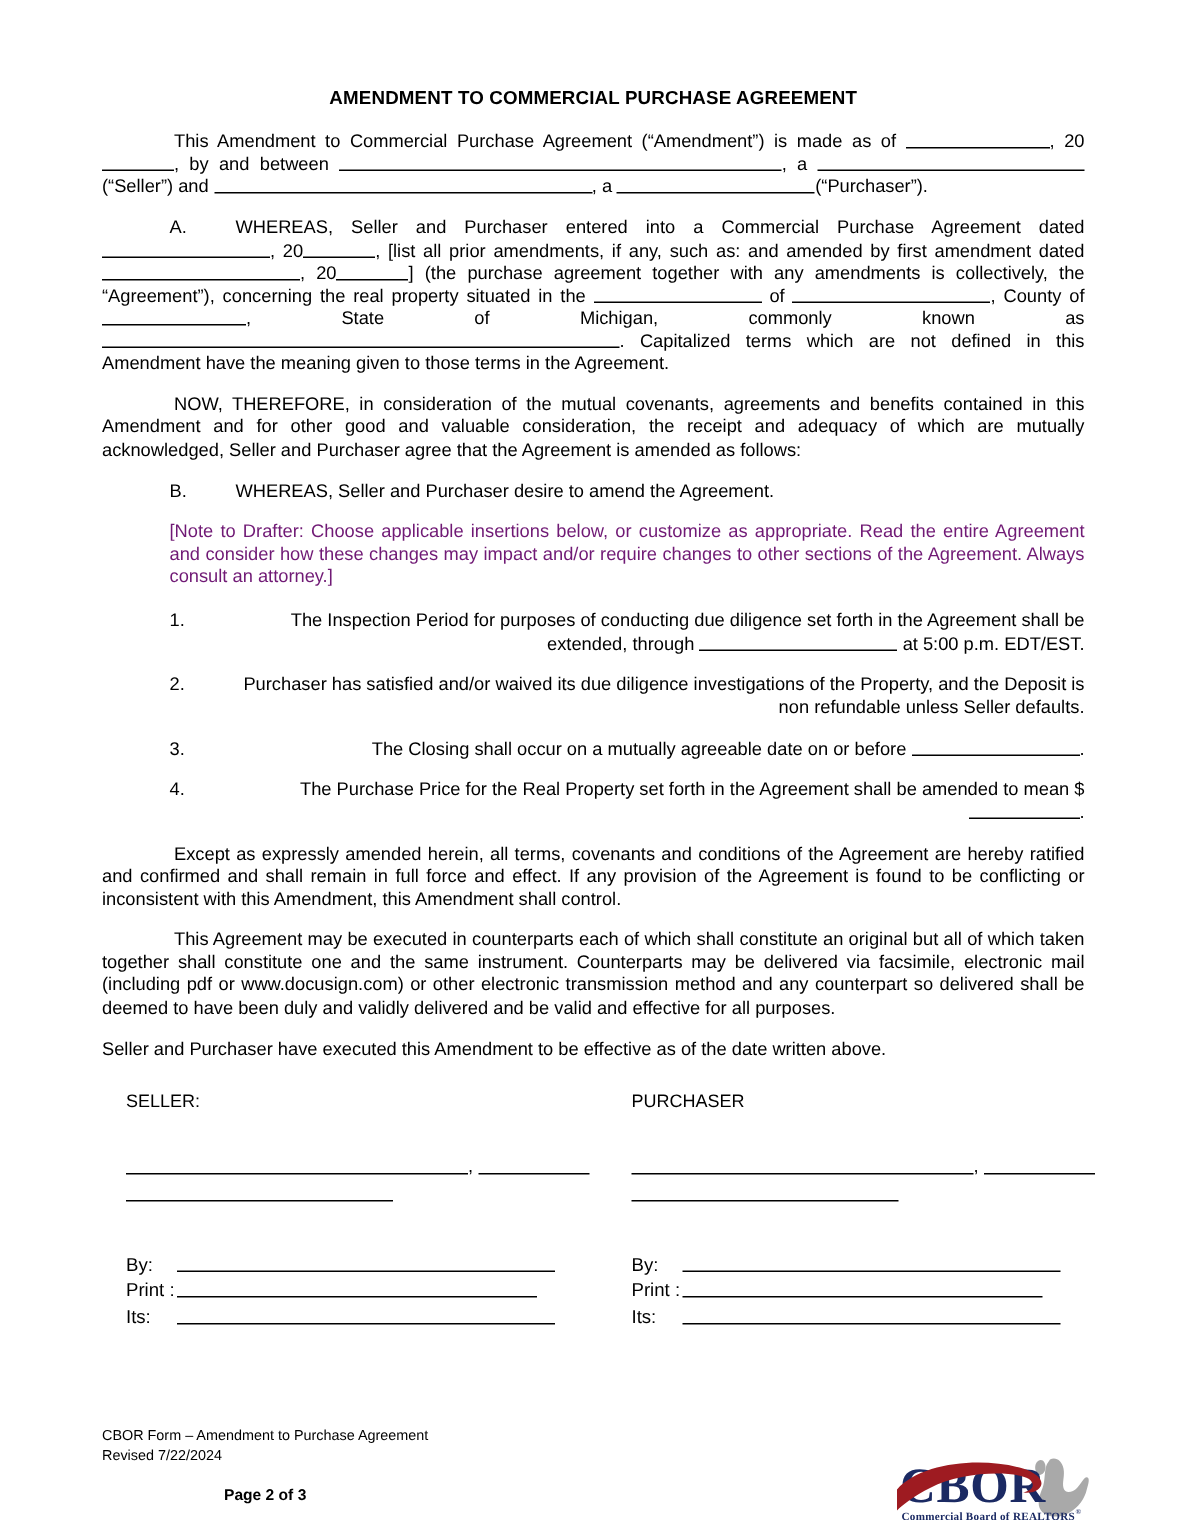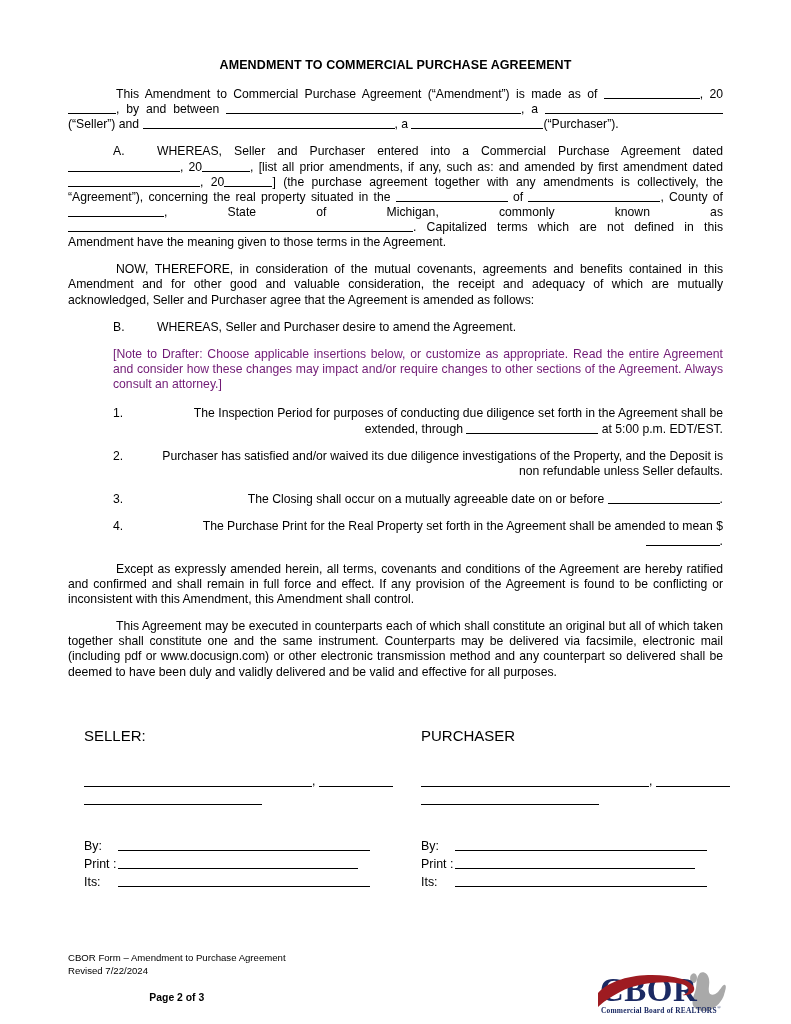--- a/index.html
+++ b/index.html
@@ -102,21 +102,21 @@
   }
   .sig-cols {
     display: flex;
   }
   .sig-col {
     width: 320px;
     box-sizing: border-box;
   }
   .sig-col.right { padding-left: 17px; }
   .sig-heading {
-    font-size: 15px;
+    font-size: 12px;
     margin: 0 0 28px 0;
     line-height: 1.2;
   }
   .sig-line-row {
     font-size: 12.2px;
     line-height: 1.45;
     white-space: nowrap;
   }
   .sig-line-row .blank { margin-bottom: -2px; }
   .sig-gap { height: 30px; }
@@ -183,27 +183,28 @@
       <div class="num-body"><span>Purchaser has satisfied and/or waived its due diligence investigations of the Property, and the Deposit is non refundable unless Seller defaults.</span></div>
     </div>
 
     <div class="num-item">
       <div class="num-label">3.</div>
       <div class="num-body"><span>The Closing shall occur on a mutually agreeable date on or before</span> <span class="blank b-ml"></span><span>.</span></div>
     </div>
 
     <div class="num-item">
       <div class="num-label">4.</div>
-      <div class="num-body"><span>The Purchase Print for the Real Property set forth in the Agreement shall be amended to mean $</span><span class="blank b-s"></span><span>.</span></div>
+      <div class="num-body"><span>The Purchase Price for the Real Property set forth in the Agreement shall be amended to mean $</span><span class="blank b-s"></span><span>.</span></div>
     </div>
 
     <p class="para"><span class="indent"></span><span>Except as expressly amended herein, all terms, covenants and conditions of the Agreement are hereby ratified and confirmed and shall remain in full force and effect. If any provision of the Agreement is found to be conflicting or inconsistent with this Amendment, this Amendment shall control.</span></p>
 
     <p class="para"><span class="indent"></span><span>This Agreement may be executed in counterparts each of which shall constitute an original but all of which taken together shall constitute one and the same instrument.  Counterparts may be delivered via facsimile, electronic mail (including pdf or www.docusign.com) or other electronic transmission method and any counterpart so delivered shall be deemed to have been duly and validly delivered and be valid and effective for all purposes.</span></p>
 
+    <p class="para" style="text-align:left;"><span>Seller and Purchaser have executed this Amendment to be effective as of the date written above.</span></p>
 
   </div>
 
   <div class="sig-block">
     <div class="sig-cols">
 
       <div class="sig-col left">
         <div class="sig-heading">SELLER:</div>
         <div class="sig-line-row"><span class="blank b-xxl"></span><span>,</span> <span class="blank b-s"></span></div>
         <div class="sig-line-row"><span class="blank b-xl"></span></div>

